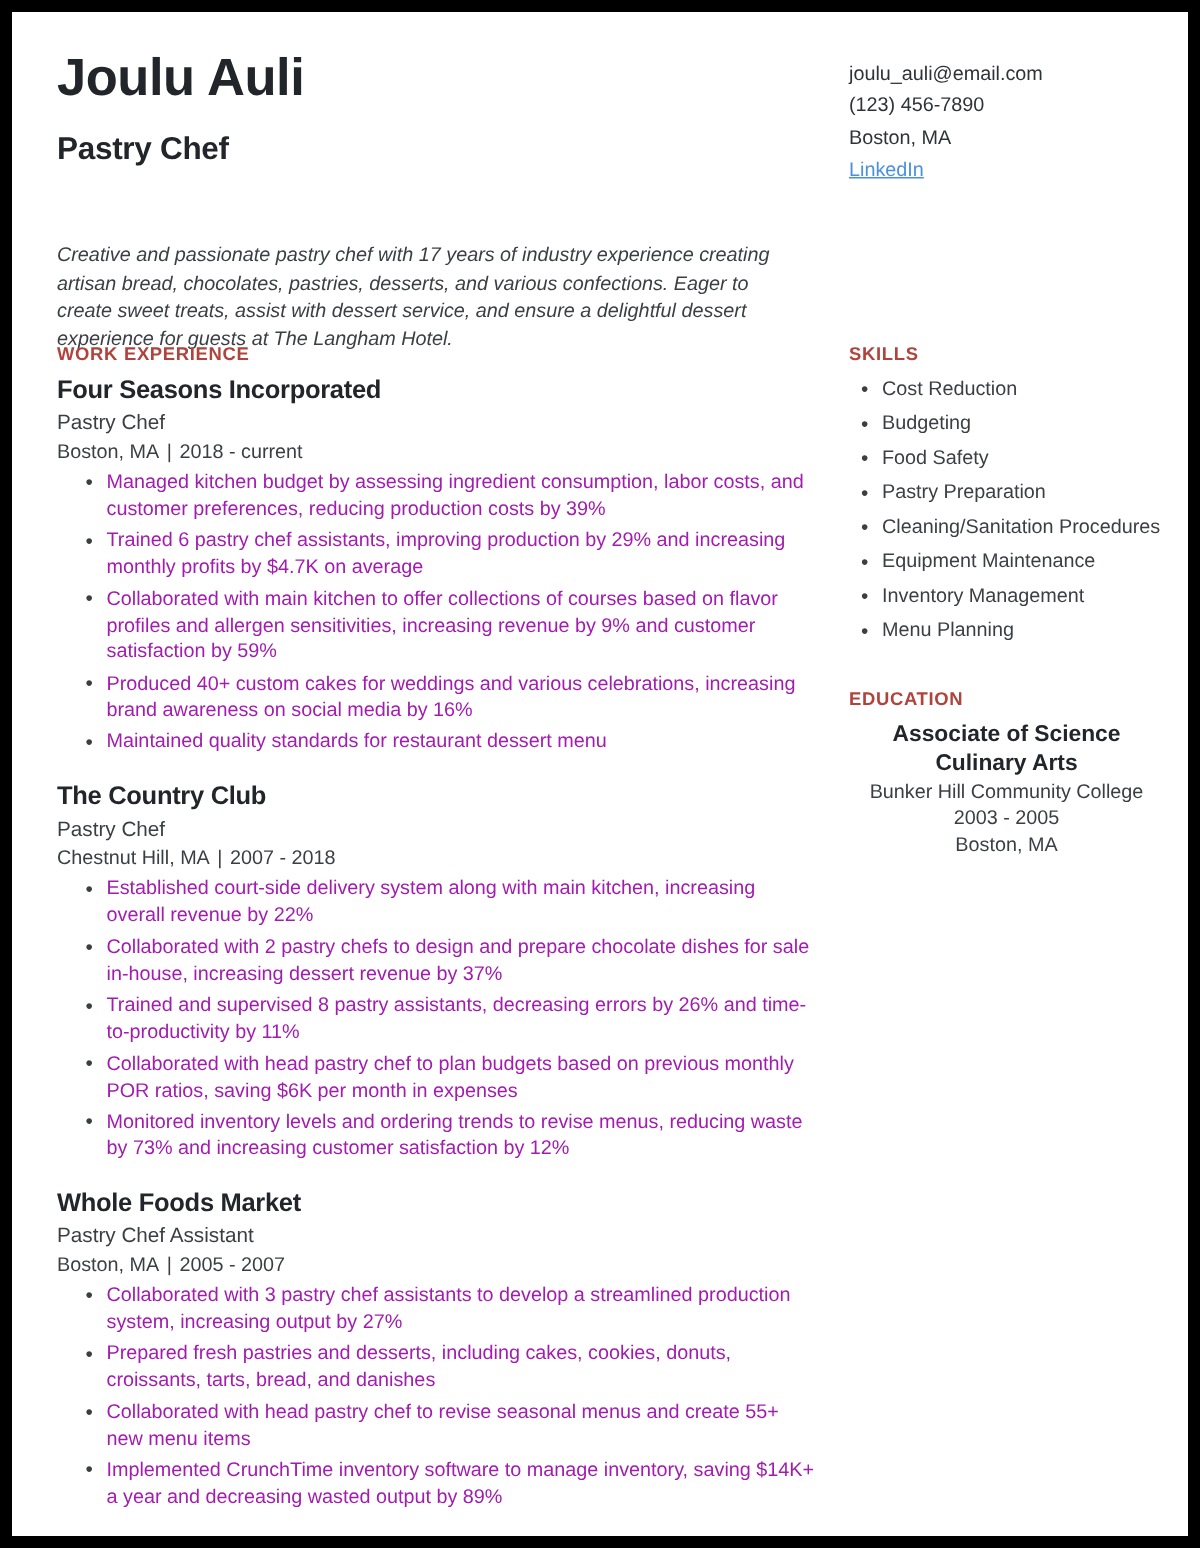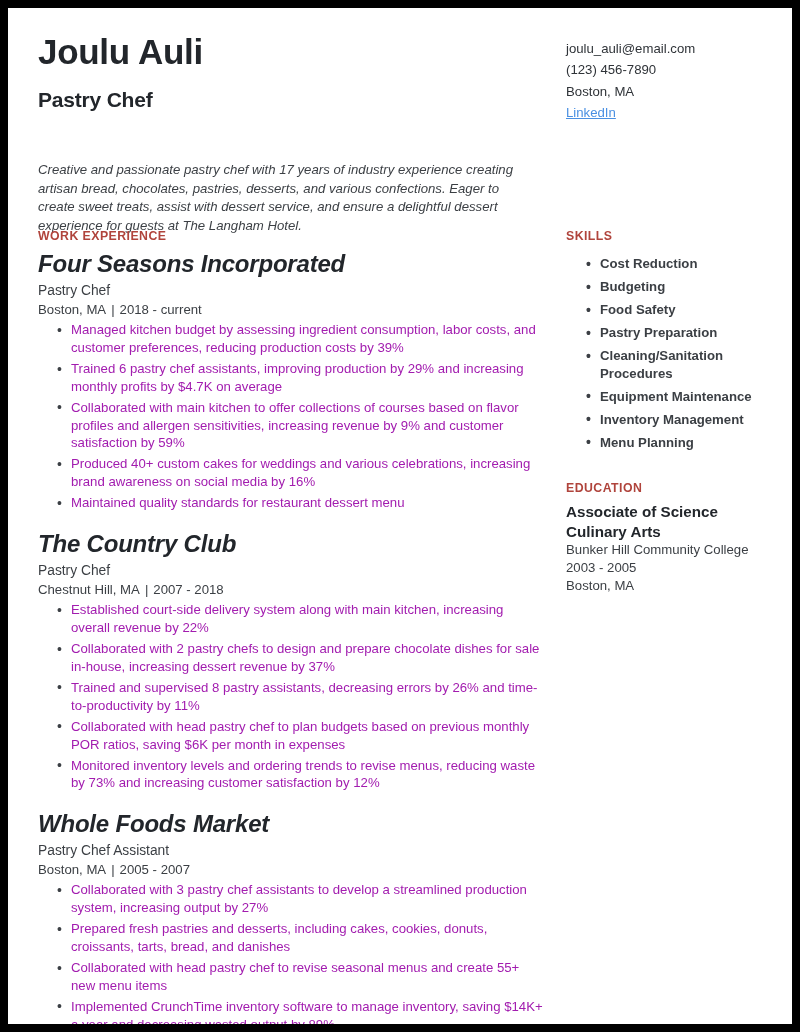--- a/index.html
+++ b/index.html
@@ -100,27 +100,26 @@
     letter-spacing: 0.45px;
     color: #b0443c;
     text-transform: uppercase;
     margin: 16px 0 6px 0;
   }
   #col-right .section-heading { margin-bottom: 7px; }
 
   .job { margin-bottom: 17px; }
   .job:last-child { margin-bottom: 14px; }
   .job-company {
-    font-size: 24px;
+    font-size: 17px;
     font-weight: bold;
     color: #22262b;
     letter-spacing: -0.2px;
     line-height: 1.28;
     margin-bottom: 1px;
-    font-style: italic;
   }
   .job-role {
     font-size: 13.8px;
     color: #3b3f44;
     line-height: 1.4;
   }
   .job-meta {
     font-size: 13.2px;
     color: #3b3f44;
     line-height: 1.45;
@@ -144,42 +143,41 @@
     content: "\2022";
     position: absolute;
     left: -14px;
     top: -0.5px;
     font-size: 14px;
     color: #3b3f44;
   }
 
   
   ul.skills {
-    margin: 12px;
+    margin: 0;
     padding-left: 22px;
     list-style: none;
-    font-weight: bold;
   }
   ul.skills li {
     position: relative;
     font-size: 13.2px;
     line-height: 1.33;
     color: #3b3f44;
     margin-bottom: 5.5px;
   }
   ul.skills li:before {
     content: "\2022";
     position: absolute;
     left: -14px;
     top: -0.5px;
     font-size: 14px;
     color: #3b3f44;
   }
 
-  .edu-block { margin-top: 0; }
+  .edu-block { margin-top: 0; text-align: center; }
   .edu-degree {
     font-size: 15.2px;
     font-weight: bold;
     color: #22262b;
     line-height: 1.28;
   }
   .edu-line {
     font-size: 13.2px;
     color: #3b3f44;
     line-height: 1.34;

